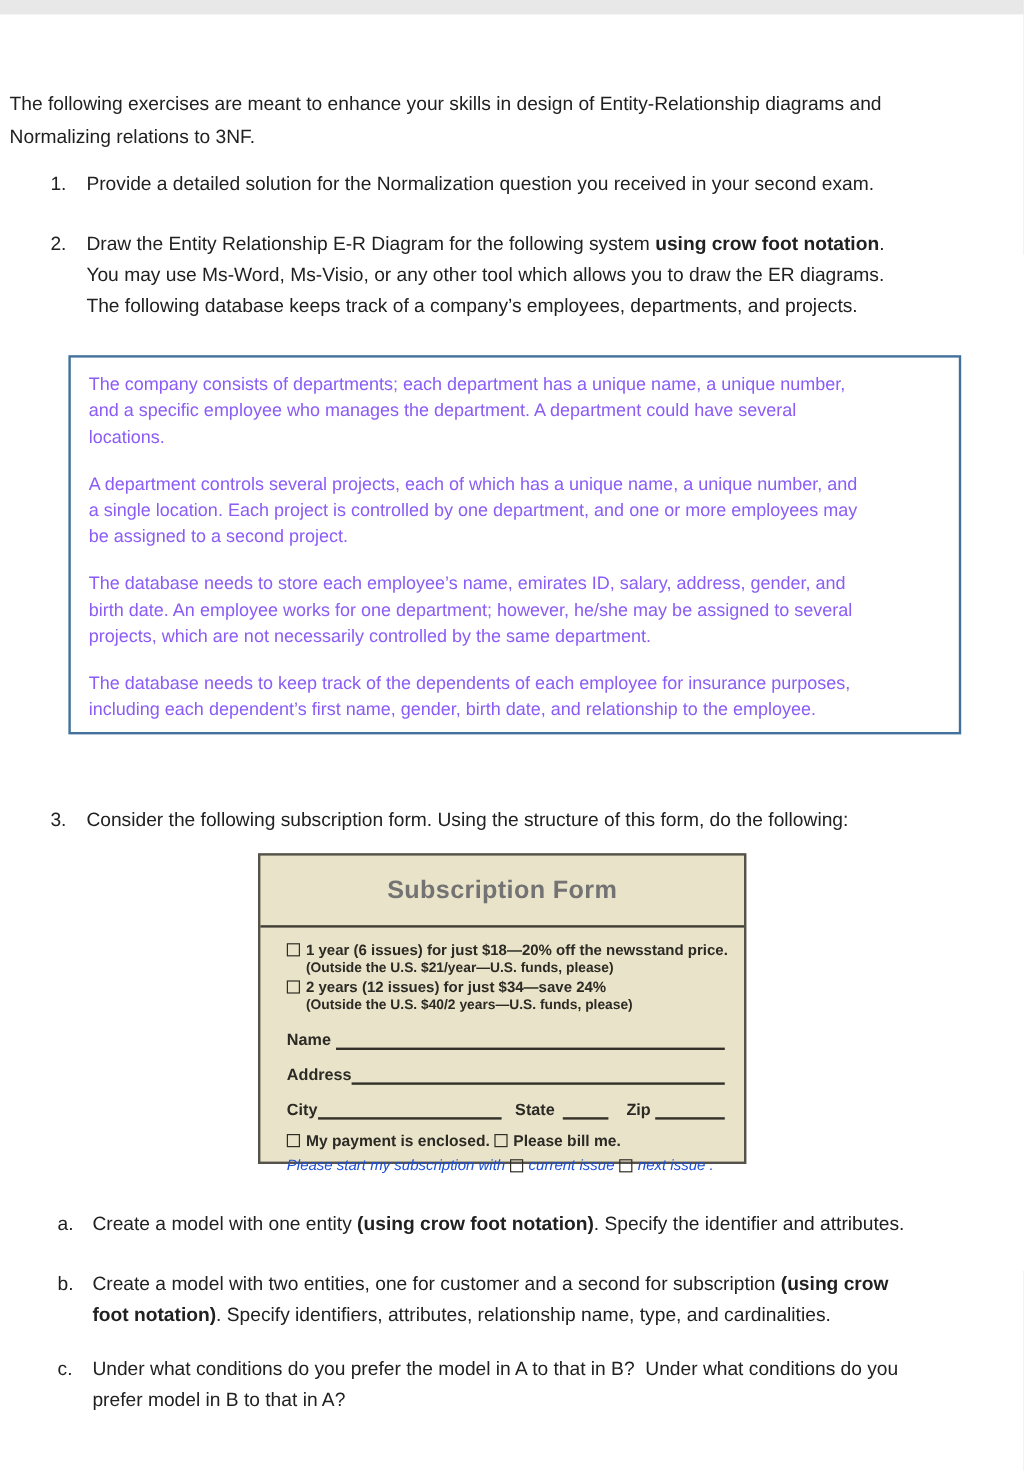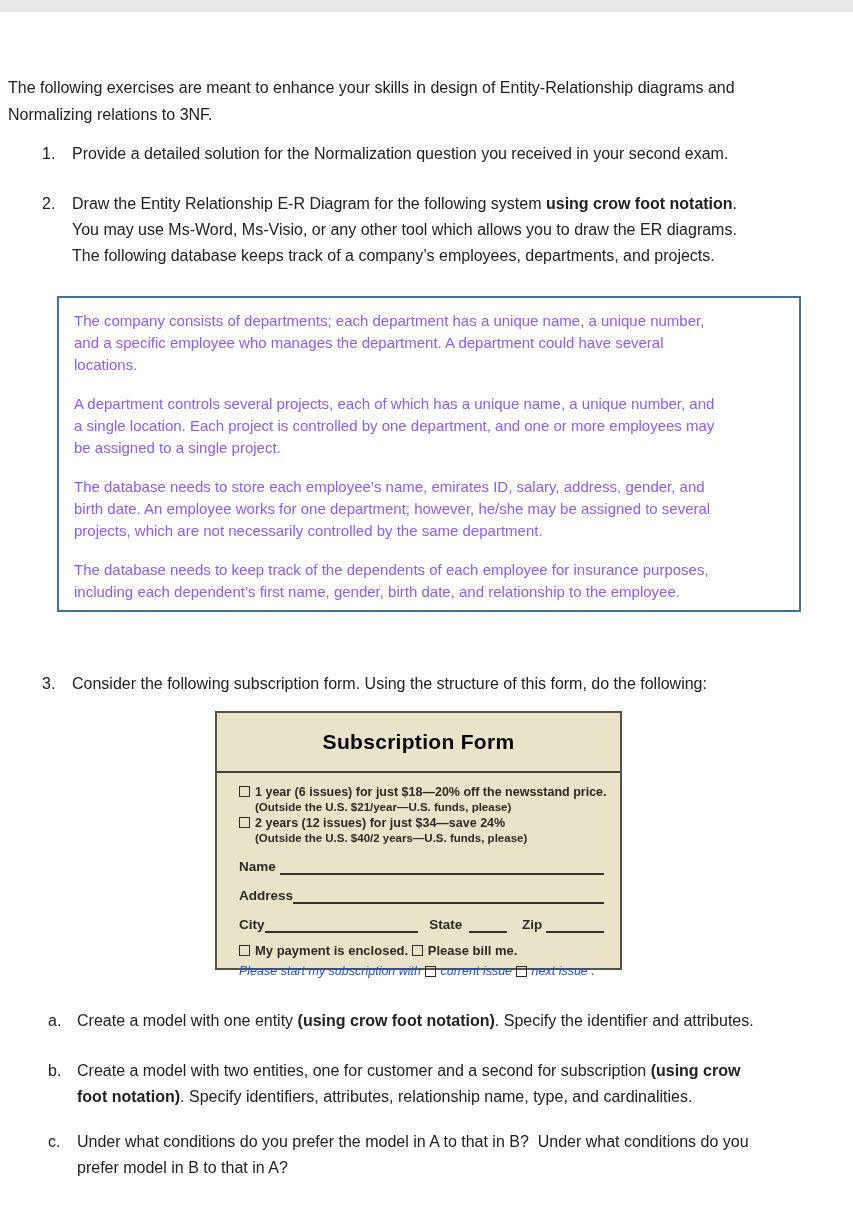--- a/index.html
+++ b/index.html
@@ -35,21 +35,21 @@
   }
   .descbox .para { margin:0 0 17px 0; }
 
   
   .subform {
     left:215px; top:699px; width:407px; height:259px; box-sizing:border-box;
     background:#e9e3c9; border:2px solid #54524a; color:#2c2a24;
   }
   .form-header { height:58px; border-bottom:2px solid #403e36;
     display:flex; align-items:center; justify-content:center; }
-  .form-title { color:#000000; font-size:21px; font-weight:bold; letter-spacing:.3px; }
+  .form-title { color:#737373; font-size:21px; font-weight:bold; letter-spacing:.3px; }
   .form-body { padding:11px 8px 0 22px; }
   .opt-main { font-size:12.5px; font-weight:bold; line-height:16px; white-space:pre; }
   .opt-sub  { font-size:11.5px; font-weight:bold; line-height:15px; padding-left:16px; white-space:pre; }
   .cb { display:inline-block; width:9px; height:9px; border:1.5px solid #2f2d26;
         vertical-align:-1px; margin-right:5px; flex:none; }
   .frow { display:flex; align-items:flex-end; font-size:13.5px; font-weight:bold;
           margin:13px 8px 0 0; line-height:16px; }
   .fline { border-bottom:2px solid #33312a; height:13px; }
   .grow { flex:1; }
   .lbl { white-space:pre; }
@@ -87,21 +87,21 @@
 
   <div class="abs descbox">
     <p class="para">
         <span class="ln">The company consists of departments; each department has a unique name, a unique number,</span>
         <span class="ln">and a specific employee who manages the department. A department could have several</span>
         <span class="ln">locations.</span>
       </p>
     <p class="para">
         <span class="ln">A department controls several projects, each of which has a unique name, a unique number, and</span>
         <span class="ln">a single location. Each project is controlled by one department, and one or more employees may</span>
-        <span class="ln">be assigned to a single project.</span>
+        <span class="ln">be assigned to a second project.</span>
       </p>
     <p class="para">
         <span class="ln">The database needs to store each employee’s name, emirates ID, salary, address, gender, and</span>
         <span class="ln">birth date. An employee works for one department; however, he/she may be assigned to several</span>
         <span class="ln">projects, which are not necessarily controlled by the same department.</span>
       </p>
     <p class="para">
         <span class="ln">The database needs to keep track of the dependents of each employee for insurance purposes,</span>
         <span class="ln">including each dependent’s first name, gender, birth date, and relationship to the employee.</span>
       </p>

